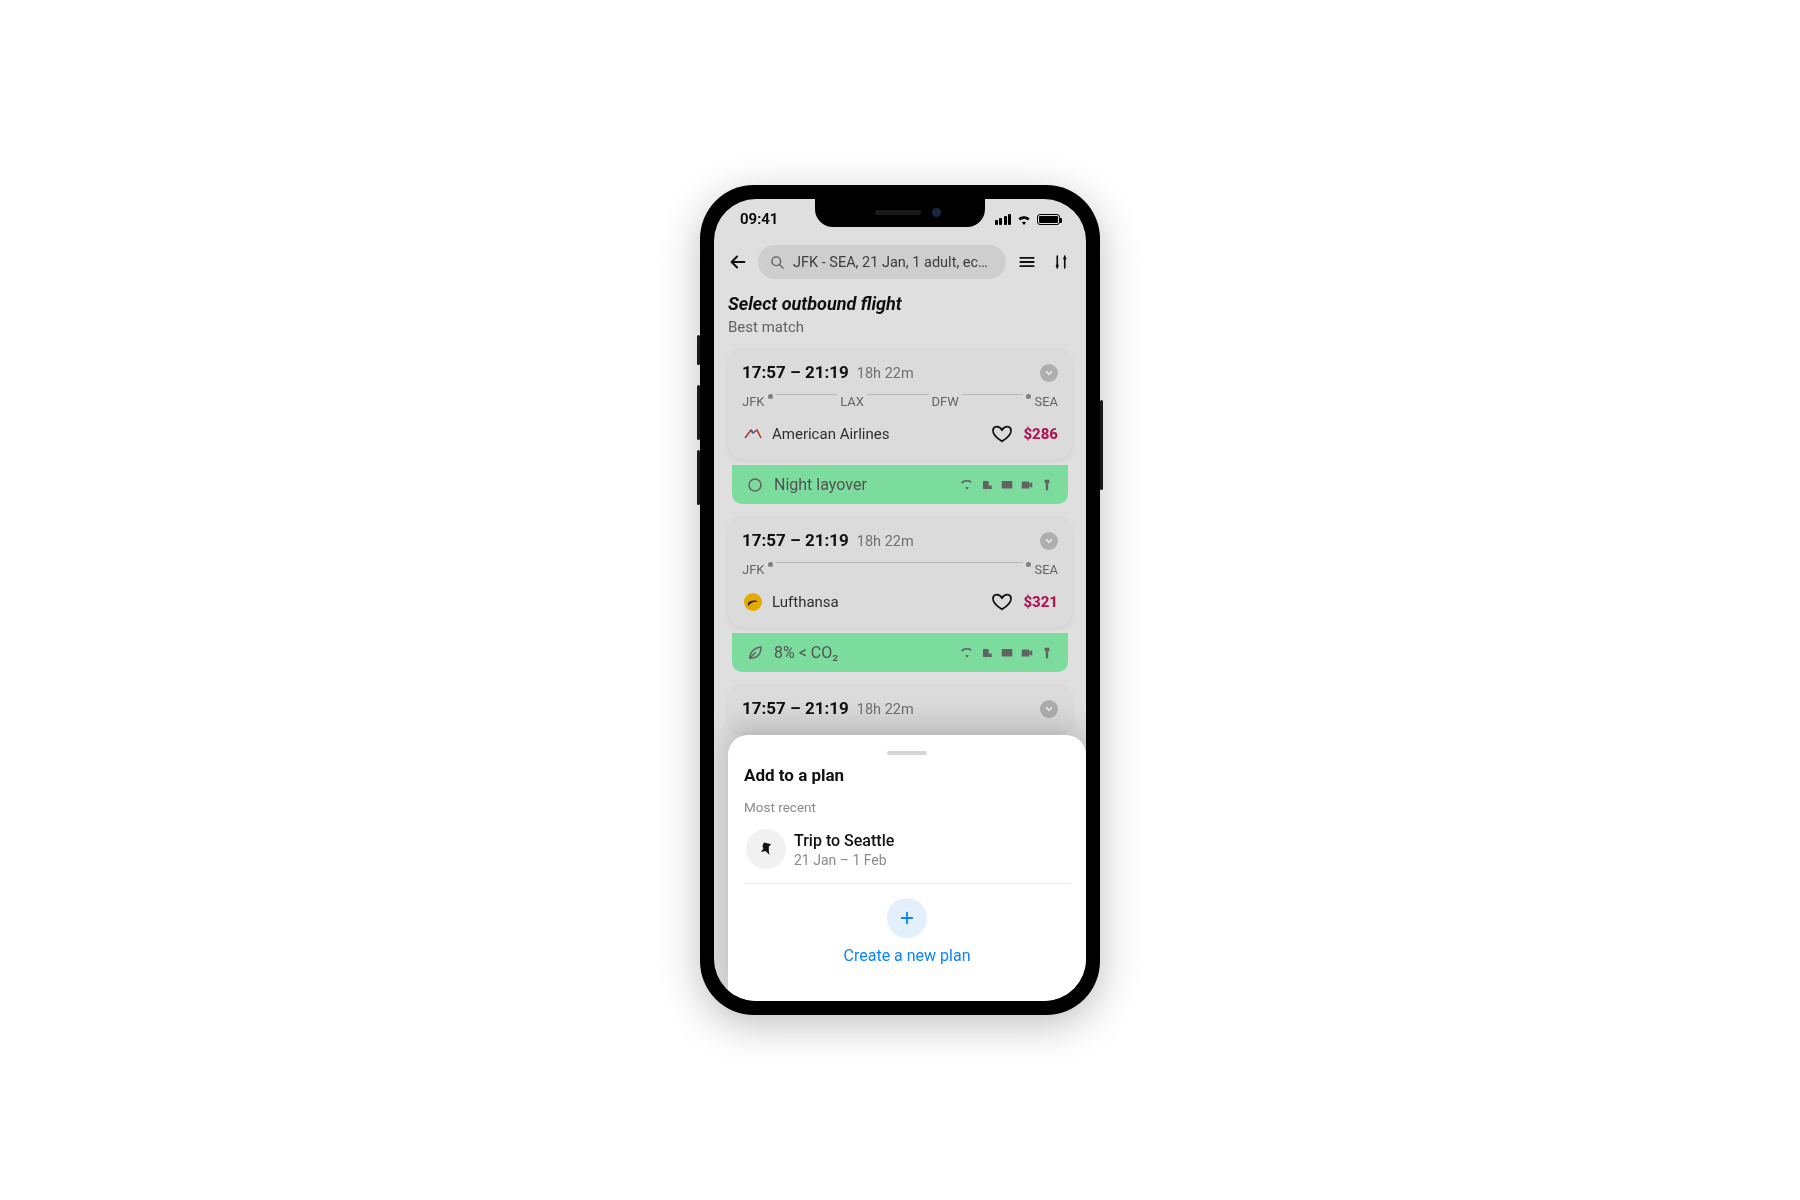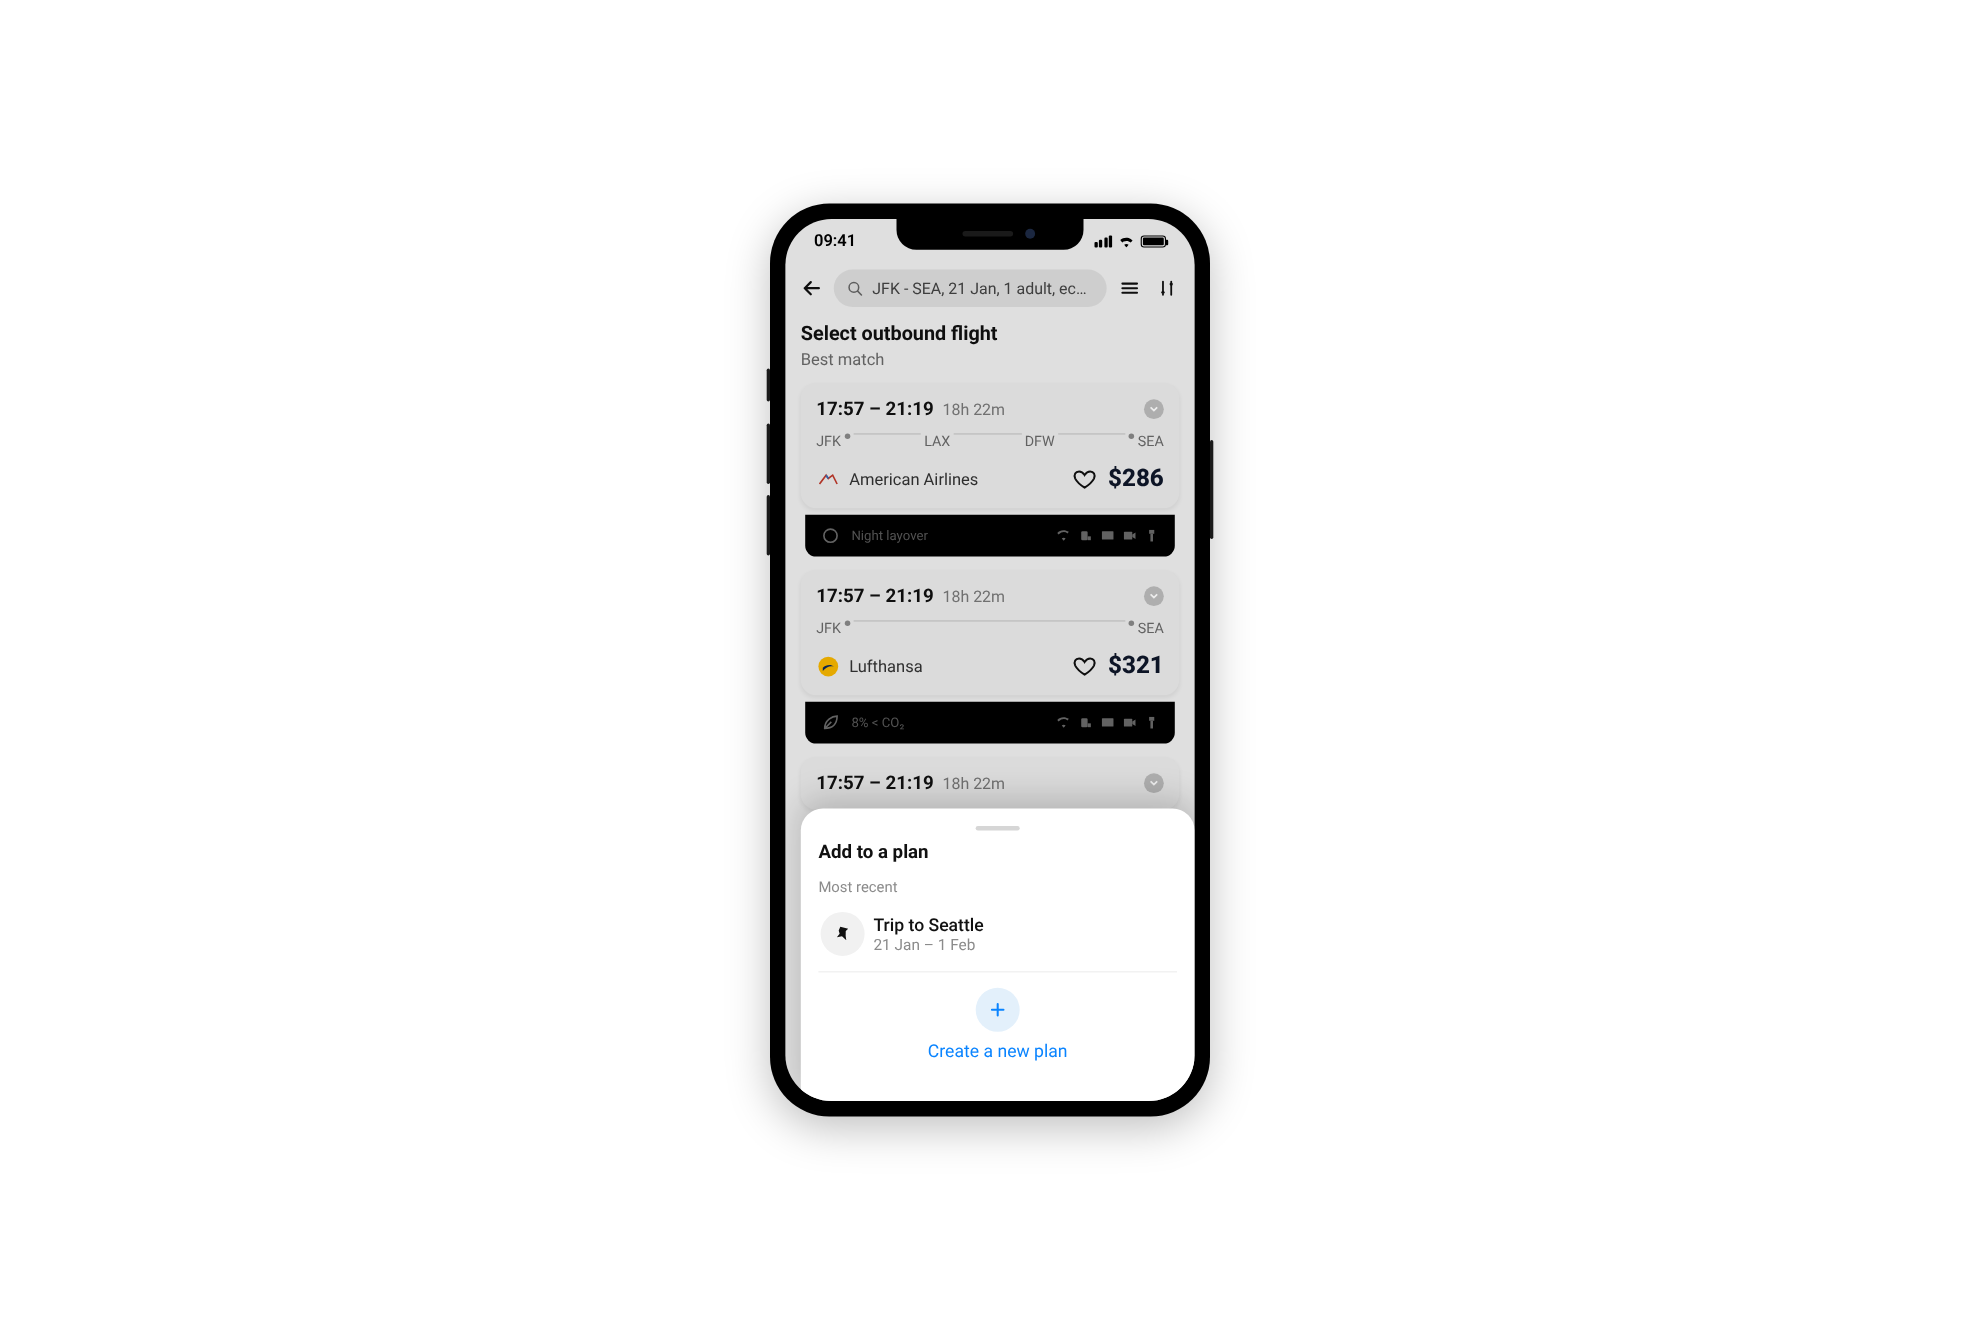--- a/index.html
+++ b/index.html
@@ -106,48 +106,48 @@
   .back { width:24px; height:24px; display:flex; align-items:center; justify-content:center; }
   .search-pill {
     flex:1; background:#e0e0e0; border-radius:18px;
     height:34px; display:flex; align-items:center; padding:0 12px;
     gap:8px; color:#444; font-size:14.5px;
     overflow:hidden; white-space:nowrap;
   }
   .icon-btn { width:26px; height:26px; display:flex; align-items:center; justify-content:center; }
 
   .content { padding: 4px 14px; }
-  .page-title { font-size:18px; font-weight:700; color:#111; }
+  .page-title { font-size:18px; font-weight:700; color:#111;font-style:italic; }
   .subtitle { font-size:15px; color:#6b6b6b; margin-top:4px; }
 
   .card {
     background:#eeeeee; border-radius:14px;
     padding:14px; margin-top:12px;
     box-shadow: 0 2px 4px rgba(0,0,0,0.06);
   }
   .card-row1 { display:flex; align-items:baseline; gap:8px; }
   .times { font-size:17px; font-weight:700; color:#111; }
   .dur { font-size:14.5px; color:#7a7a7a; }
   .chev { margin-left:auto; width:18px; height:18px; background:#bdbdbd; border-radius:50%; display:flex; align-items:center; justify-content:center; }
   .route { display:flex; align-items:flex-start; margin-top:12px; font-size:13px; color:#6b6b6b; gap:3px; }
   .dot { width:5px; height:5px; border-radius:50%; background:#8a8a8a; }
   .line { flex:1; height:1px; background:#c7c7c7; }
   .card-row3 { display:flex; align-items:center; margin-top:14px; }
   .airline-logo { width:22px; height:22px; display:flex; align-items:center; justify-content:center; margin-right:8px; }
   .airline-name { font-size:15px; color:#333; }
   .heart { margin-left:auto; margin-right:10px; }
-  .price { font-size:22px; font-weight:800; color:#0f172a; }
+  .price { font-size:15px; font-weight:800; color:#be185d; }
 
   .info-strip {
     margin: 6px 4px 0;
-    background:#000000;
+    background:#86efac;
     border-radius:0 0 10px 10px;
     padding:10px 14px;
     display:flex; align-items:center; gap:10px;
-    font-size:12px; color:#5a5a5a;
+    font-size:16px; color:#5a5a5a;
   }
   .strip-icons { margin-left:auto; display:flex; gap:6px; color:#6b6b6b; }
 
   .sheet {
     position:absolute; left:14px; right:0; bottom:0;
     background:#fff;
     border-top-left-radius:20px;
     border-top-right-radius:20px;
     padding:16px 16px 22px;
     z-index:20;

